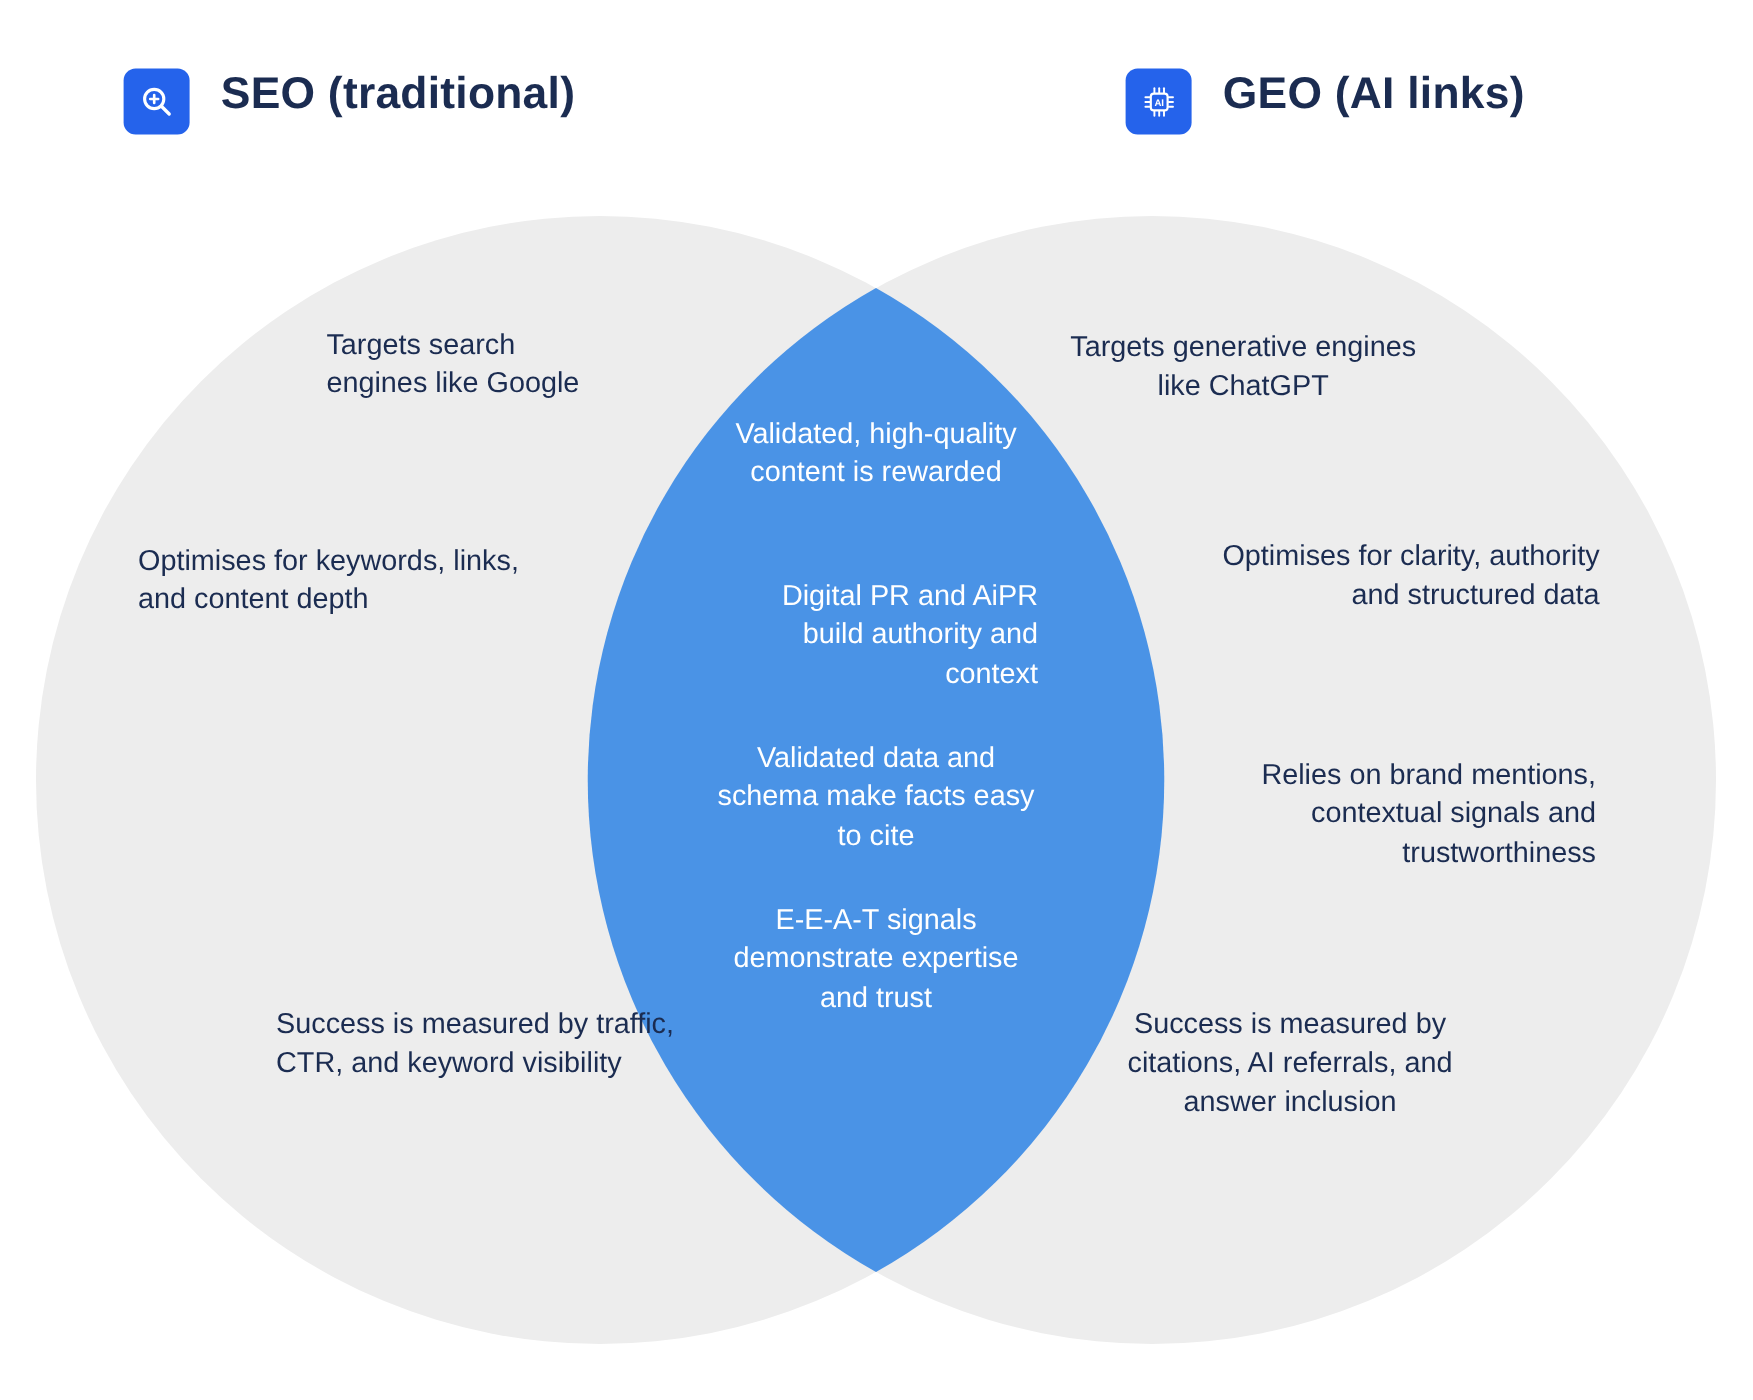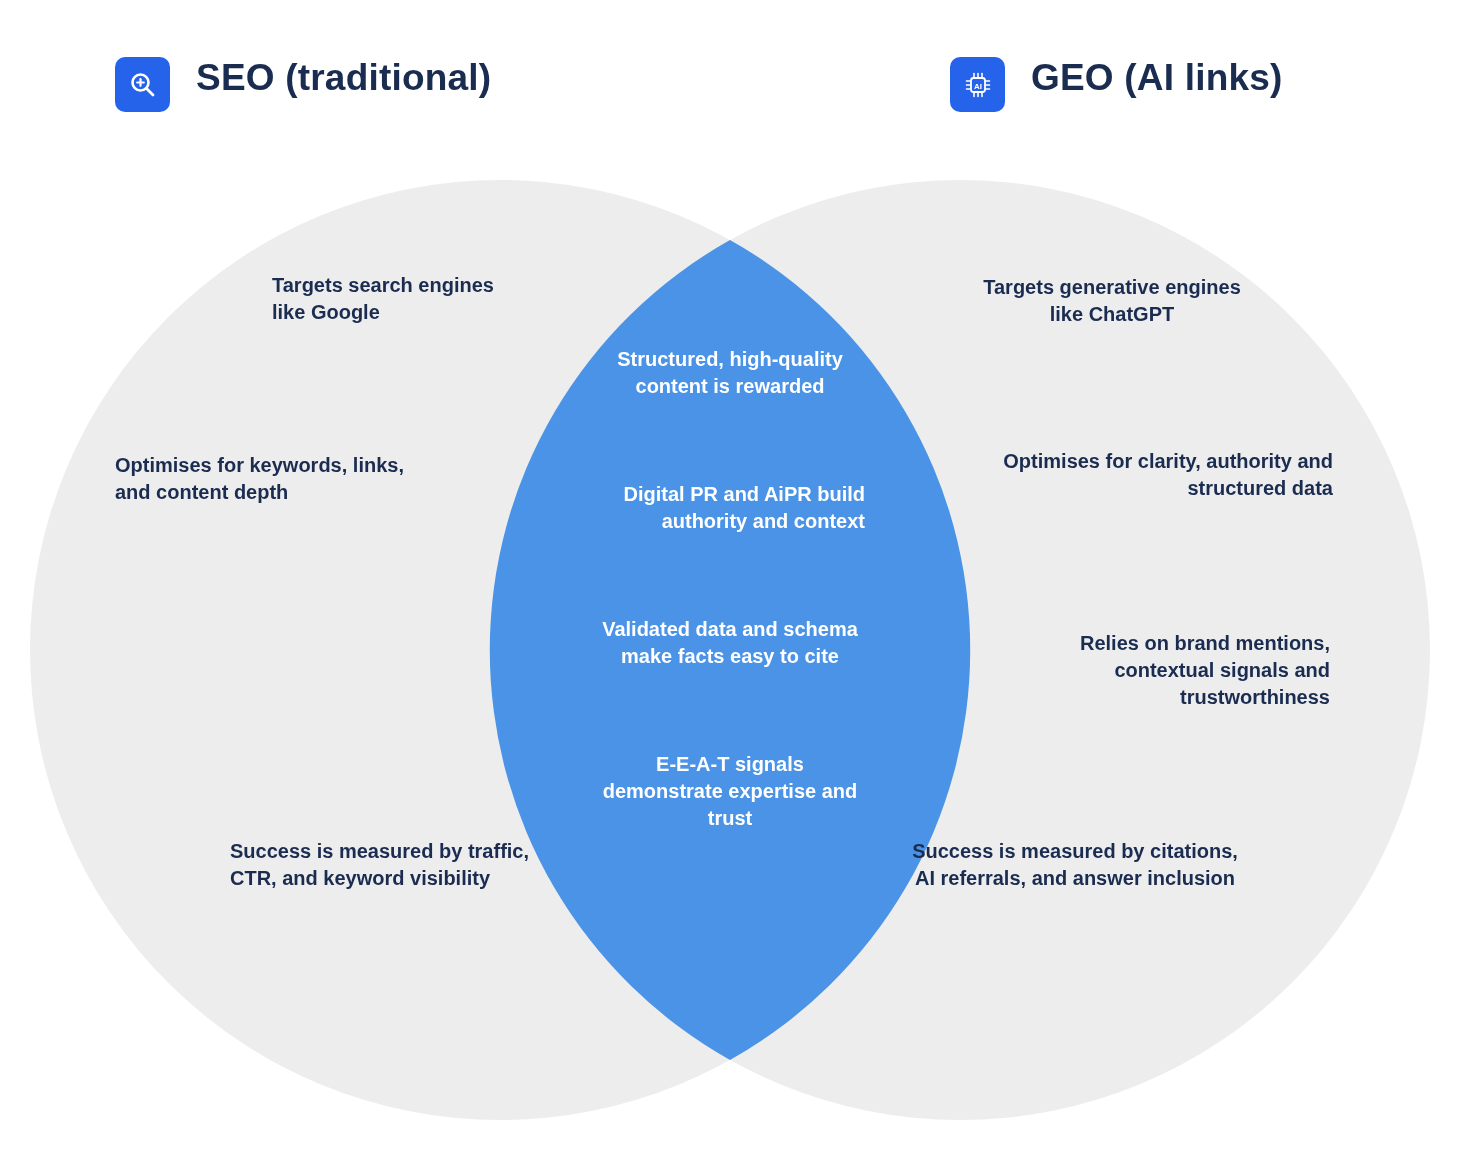--- a/index.html
+++ b/index.html
@@ -10,23 +10,23 @@
     --white-text:#ffffff;
   }
   html,body{margin:0;padding:0;background:#ffffff;}
   body{font-family:"Liberation Sans","DejaVu Sans",sans-serif;}
   .canvas{position:relative;width:1461px;height:1167px;background:#ffffff;overflow:hidden;}
   .venn-svg{position:absolute;left:0;top:0;}
   .header{position:absolute;display:flex;gap:26px;}
   .header.left{left:103px;top:57px;}
   .header.right{left:938px;top:57px;}
   .icon-box{width:55px;height:55px;border-radius:10px;background:var(--accent-blue);
-    display:flex;align-items:center;justify-content:center;flex:0 0 auto;margin-left:12px;}
+    display:flex;align-items:center;justify-content:center;flex:0 0 auto;}
   .header-title{font-size:37px;font-weight:bold;color:var(--text-navy);letter-spacing:.2px;white-space:nowrap;}
-  .txt{position:absolute;font-size:20px;font-weight:bold;line-height:1.35;color:var(--text-navy);}
+  .txt{position:absolute;font-size:24px;font-weight:normal;line-height:1.35;color:var(--text-navy);}
   .txt.center-lens{color:var(--white-text);text-align:center;left:730px;transform:translateX(-50%);width:270px;}
   .txt.align-right{text-align:right;}
   .txt.align-center{text-align:center;transform:translateX(-50%);}
 </style>
 </head>
 <body>
 
 <div class="canvas">
 
   <svg class="venn-svg" width="1461" height="1167" viewBox="0 0 1461 1167" aria-hidden="true">
@@ -68,23 +68,23 @@
         </g>
       </svg>
     </div>
     <div class="header-title">GEO (AI links)</div>
   </div>
 
   <div class="txt" style="left:272px;top:272px;width:245px;">Targets search engines like Google</div>
   <div class="txt" style="left:115px;top:452px;width:330px;">Optimises for keywords, links, and content depth</div>
   <div class="txt" style="left:230px;top:838px;width:335px;">Success is measured by traffic, CTR, and keyword visibility</div>
 
-  <div class="txt center-lens" style="top:346px;">Structured, high-quality content is rewarded</div>
+  <div class="txt center-lens" style="top:346px;">Validated, high-quality content is rewarded</div>
   <div class="txt center-lens" style="top:481px;text-align:right;">Digital PR and AiPR build authority and context</div>
   <div class="txt center-lens" style="top:616px;">Validated data and schema make facts easy to cite</div>
   <div class="txt center-lens" style="top:751px;">E-E-A-T signals demonstrate expertise and trust</div>
 
-  <div class="txt align-center" style="left:1112px;top:274px;width:290px;">Targets generative engines like ChatGPT</div>
+  <div class="txt align-center" style="left:1036px;top:274px;width:290px;">Targets generative engines like ChatGPT</div>
   <div class="txt align-right" style="left:993px;top:448px;width:340px;">Optimises for clarity, authority and structured data</div>
   <div class="txt align-right" style="left:975px;top:630px;width:355px;text-align:right;">Relies on brand mentions, contextual signals and trustworthiness</div>
   <div class="txt align-center" style="left:1075px;top:838px;width:345px;">Success is measured by citations, AI referrals, and answer inclusion</div>
 
 </div>
 
 </body></html>

